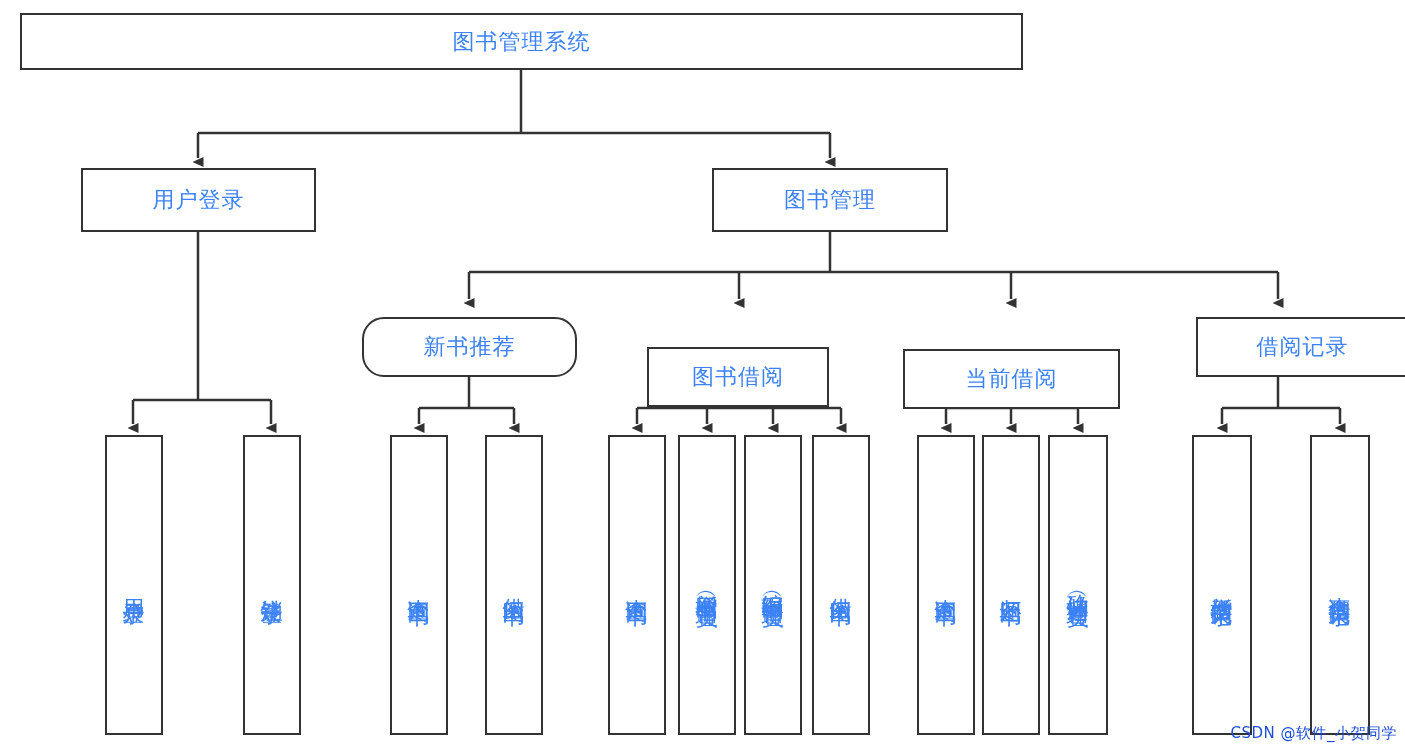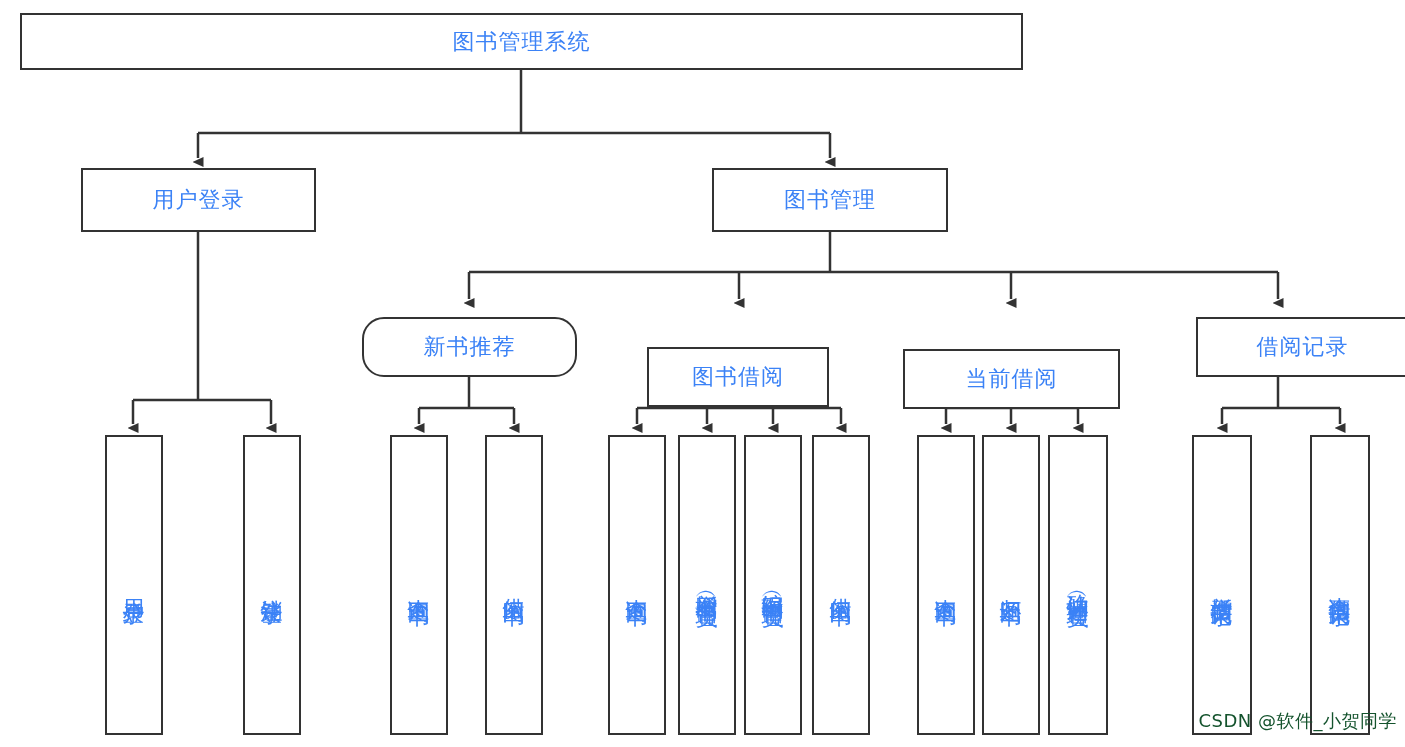--- a/index.html
+++ b/index.html
@@ -49,23 +49,23 @@
   }
   .node.vert .lbl {
     writing-mode: vertical-rl;
     text-orientation: upright;
     white-space: normal;
     max-height: 286px;
   }
   .watermark {
     position: absolute;
     right: 8px;
-    bottom: 14px;
-    font-size: 18px;
-    color: #14532d;
+    bottom: 4px;
+    font-size: 15px;
+    color: #1d4ed8;
     letter-spacing: 0.5px;
     white-space: nowrap;
   }
 </style>
 </head>
 <body>
 
 <div id="canvas">
 
   <svg id="edges" viewBox="0 0 1405 747" xmlns="http://www.w3.org/2000/svg">

